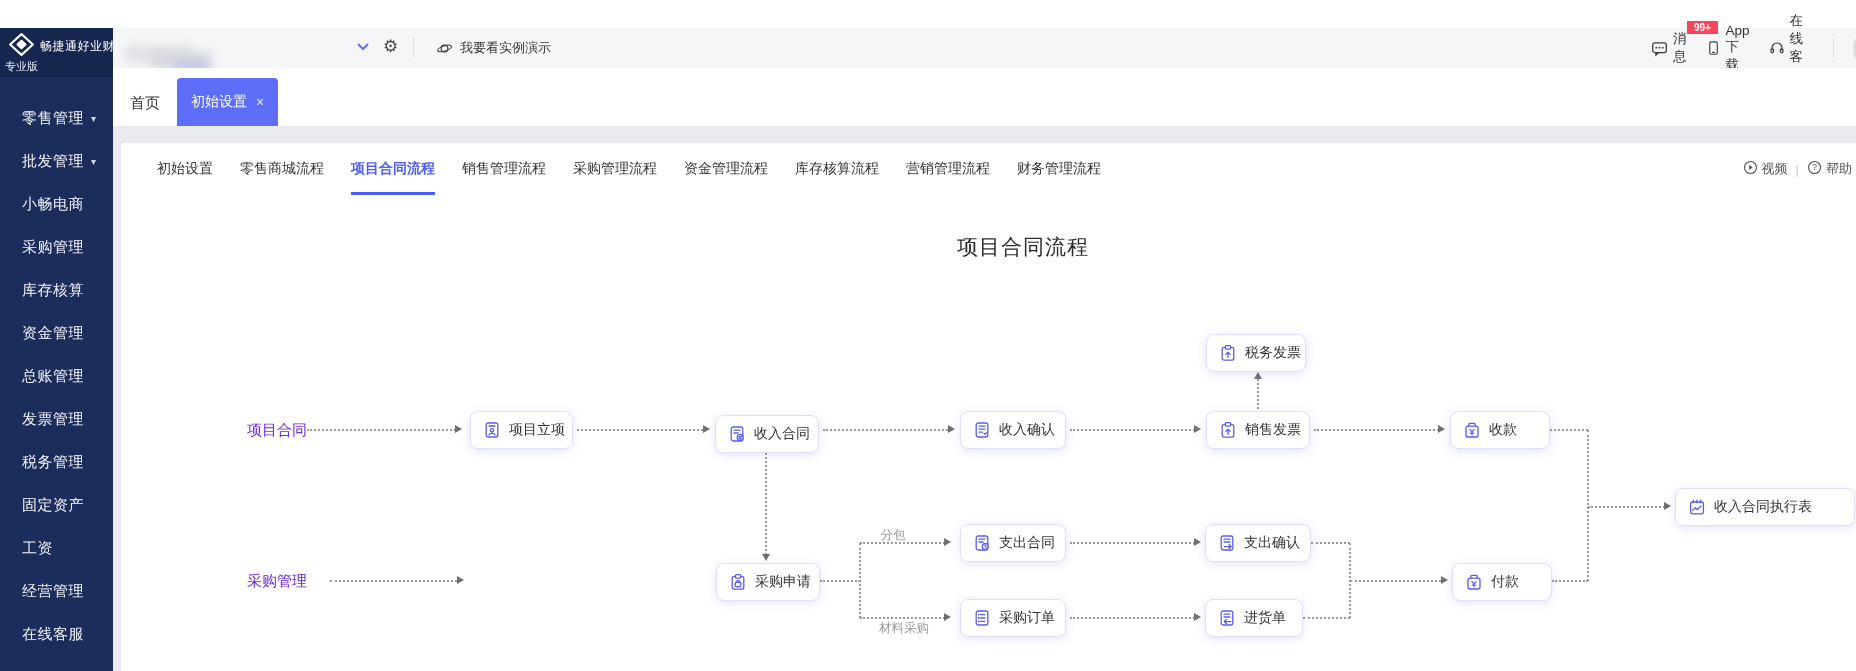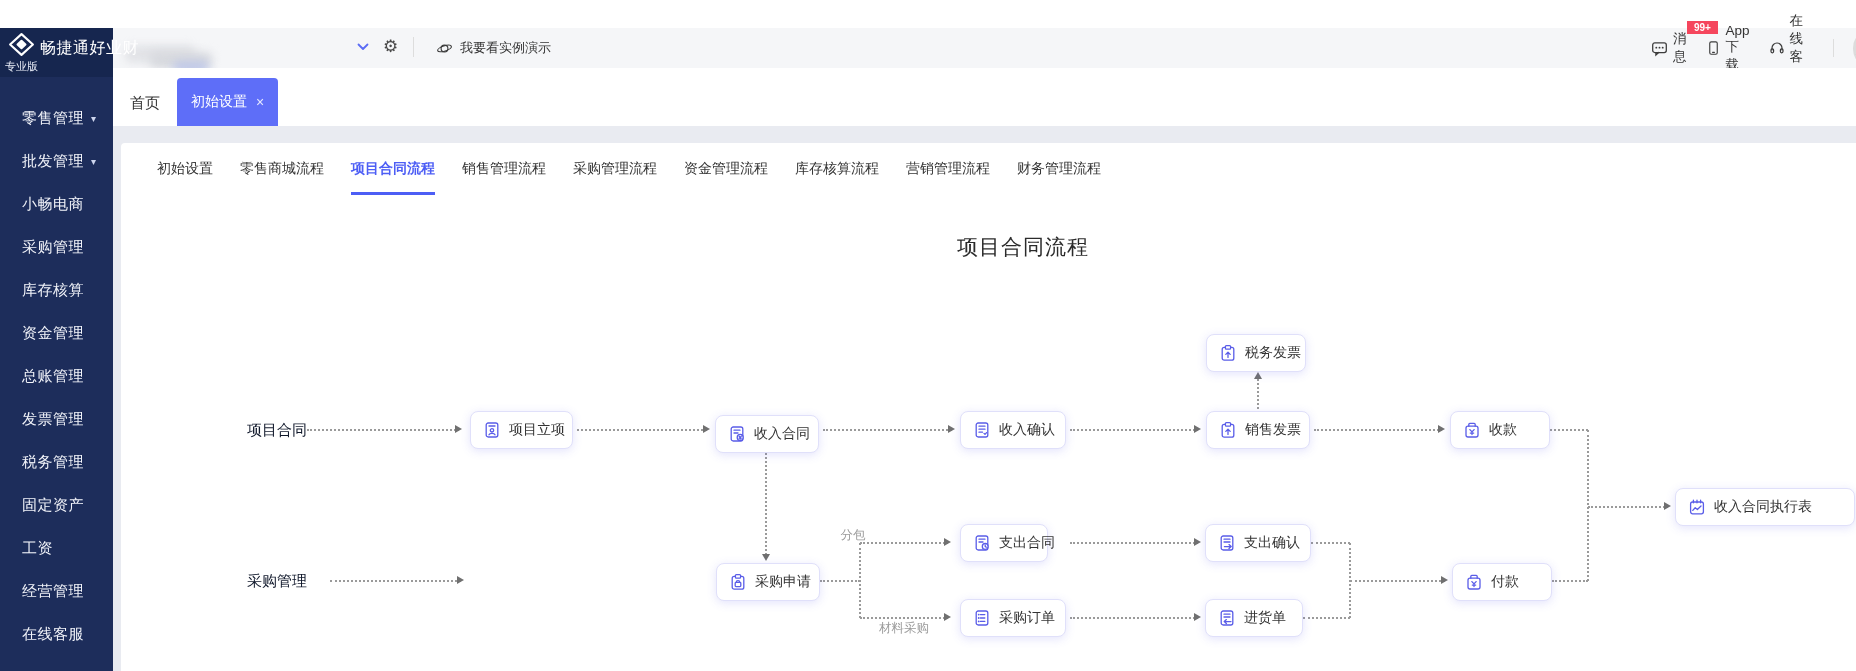--- a/index.html
+++ b/index.html
@@ -4,21 +4,21 @@
 <style>
   html,body{margin:0;padding:0;background:#fff;}
   .app{position:relative;width:1856px;height:671px;overflow:hidden;background:#fff;
        font-family:"Liberation Sans","DejaVu Sans",sans-serif;color:#333;}
   
   .topbar{position:absolute;left:113px;top:28px;right:0;height:40px;background:#f5f6f8;}
   .tabstrip{position:absolute;left:113px;top:68px;right:0;height:58px;background:#fff;
             display:flex;align-items:flex-end;padding-left:17px;box-sizing:border-box;}
   .logo-block{position:absolute;left:0;top:28px;width:113px;height:49px;background:#16264f;z-index:5;}
   .logo-mark{position:absolute;left:8px;top:4px;}
-  .logo-brand{position:absolute;left:40px;top:10px;font-size:16px;color:#fff;letter-spacing:.5px;white-space:nowrap;}
+  .logo-brand{position:absolute;left:40px;top:10px;font-size:12px;color:#fff;letter-spacing:.5px;white-space:nowrap;}
   .logo-edition{position:absolute;left:5px;top:31px;font-size:11px;color:#e8ecf7;}
   .sidebar{position:absolute;left:0;top:77px;width:113px;bottom:0;background:#1d2d5b;z-index:5;}
   .side-menu{padding-top:20px;}
   .side-item{height:43px;display:flex;align-items:center;padding:0 12px 0 22px;
              color:#f2f4fa;font-size:15px;font-weight:500;cursor:pointer;letter-spacing:.5px;}
   .side-item .caret{margin-left:7px;font-size:10px;color:#cdd5ee;}
   
   .blur-blob{position:absolute;border-radius:6px;}
   .sel-underline{position:absolute;height:1px;background:#e4e5e8;}
   .tb-ico{display:inline-flex;align-items:center;}
@@ -46,21 +46,21 @@
   .subtab{font-size:14px;color:#333;display:flex;align-items:center;cursor:pointer;
           box-sizing:border-box;border-bottom:3px solid transparent;padding-top:3px;}
   .subtab.active{color:#4d5ef5;font-weight:bold;border-bottom-color:#4d5ef5;}
   .doc-actions{position:absolute;right:4px;top:0;height:52px;display:flex;align-items:center;gap:6px;
                font-size:13px;color:#555;}
   .doc-actions .act{display:flex;align-items:center;gap:4px;cursor:pointer;}
   .doc-div{color:#ccc;margin:0 2px;}
   .flow-title{position:absolute;left:902px;top:90px;transform:translateX(-50%);
               font-size:21px;font-weight:500;color:#2b2b2b;letter-spacing:1px;white-space:nowrap;}
   
-  .row-label{position:absolute;transform:translate(-50%,-50%);font-size:15px;font-weight:500;color:#0f172a;white-space:nowrap;}
+  .row-label{position:absolute;transform:translate(-50%,-50%);font-size:15px;font-weight:500;color:#6d28d9;white-space:nowrap;}
   .edge-label{position:absolute;transform:translate(-50%,-50%);font-size:12.5px;color:#9b9b9b;white-space:nowrap;}
   .node{position:absolute;height:38px;box-sizing:border-box;display:flex;align-items:center;gap:8px;
         padding:0 12px;background:#fff;border:1px solid #e0e0fa;border-radius:8px;
         box-shadow:0 2px 10px rgba(99,102,241,.18);font-size:14px;font-weight:500;color:#333;
         white-space:nowrap;cursor:pointer;}
   .node .nico{display:inline-flex;flex:none;}
   .edge-h{position:absolute;height:0;border-top:2px dotted #9a9a9a;}
   .edge-v{position:absolute;width:0;border-left:2px dotted #9a9a9a;}
   .ah{position:absolute;width:0;height:0;border:4.5px solid transparent;}
   .ah.r{border-left:7px solid #707070;right:-7px;top:-6.5px;}
@@ -205,20 +205,41 @@
           <div class="subtab">初始设置</div>
           <div class="subtab">零售商城流程</div>
           <div class="subtab active">项目合同流程</div>
           <div class="subtab">销售管理流程</div>
           <div class="subtab">采购管理流程</div>
           <div class="subtab">资金管理流程</div>
           <div class="subtab">库存核算流程</div>
           <div class="subtab">营销管理流程</div>
           <div class="subtab">财务管理流程</div>
         </div>
+      <div class="doc-actions">
+        <span class="act">
+          <span>
+            <svg width="15" height="15" viewBox="0 0 15 15" fill="none" stroke="#555" stroke-width="1.1">
+                <circle cx="7.5" cy="7.5" r="6"></circle>
+                <path d="M6.1 5l3.6 2.5-3.6 2.5z" fill="#555" stroke="none"></path>
+              </svg>
+          </span>
+          <span>视频</span>
+        </span>
+        <span class="doc-div">|</span>
+        <span class="act">
+          <span>
+            <svg width="15" height="15" viewBox="0 0 15 15" fill="none" stroke="#555" stroke-width="1.1">
+                <circle cx="7.5" cy="7.5" r="6"></circle>
+                <text x="7.5" y="10.4" font-size="8.5" text-anchor="middle" fill="#555" stroke="none">?</text>
+              </svg>
+          </span>
+          <span>帮助</span>
+        </span>
+      </div>
       <div class="flow-title">项目合同流程</div>
       <div id="flow-layer">
           <div class="row-label" style="left: 156px; top: 287px;">项目合同</div>
           <div class="row-label" style="left: 156px; top: 438px;">采购管理</div>
           <div class="edge-h" style="left: 186px; top: 286px; width: 152px;">
             <div class="ah r"></div>
           </div>
           <div class="edge-h" style="left: 456px; top: 286px; width: 130px;">
             <div class="ah r"></div>
           </div>
@@ -321,21 +342,21 @@
           <div class="node" style="left: 1085px; top: 191px; width: 100px;">
             <span class="nico">
               <svg width="18" height="18" viewBox="0 0 18 18" fill="none" stroke="#5a5de8" stroke-width="1.3" stroke-linecap="round" stroke-linejoin="round">
                 <rect x="3.2" y="3.4" width="11.6" height="12.8" rx="2"></rect>
                 <rect x="6.4" y="1.6" width="5.2" height="3.6" rx="1" fill="#fff"></rect>
                 <path d="M9 13.4V8.4M6.8 10.4L9 8.2l2.2 2.2"></path>
               </svg>
             </span>
             <span>税务发票</span>
           </div>
-          <div class="node" style="left: 839px; top: 381px; width: 88px;">
+          <div class="node" style="left: 839px; top: 381px; width: 106px;">
             <span class="nico">
               <svg width="18" height="18" viewBox="0 0 18 18" fill="none" stroke="#5a5de8" stroke-width="1.3" stroke-linecap="round" stroke-linejoin="round">
                 <rect x="3.2" y="2" width="11.6" height="14" rx="2"></rect>
                 <path d="M6 5.2h6M6 8h4"></path>
                 <circle cx="12.2" cy="12.4" r="2.9" fill="#fff"></circle>
                 <path d="M12.2 10.9v1.5l1.1.8"></path>
               </svg>
             </span>
             <span>支出合同</span>
           </div>
@@ -393,18 +414,18 @@
           <div class="node" style="left: 1554px; top: 345px; width: 180px;">
             <span class="nico">
               <svg width="18" height="18" viewBox="0 0 18 18" fill="none" stroke="#5a5de8" stroke-width="1.3" stroke-linecap="round" stroke-linejoin="round">
                 <rect x="2.6" y="4" width="12.8" height="11.8" rx="2"></rect>
                 <path d="M5.4 2.2v2.6M9 2.2v2.6M12.6 2.2v2.6"></path>
                 <path d="M4.8 12.4l2.4-2.7 2.2 1.8 3.6-3.5"></path>
               </svg>
             </span>
             <span>收入合同执行表</span>
           </div>
-          <div class="edge-label" style="left: 732px; top: 392px;">分包</div>
+          <div class="edge-label" style="left: 772px; top: 392px;">分包</div>
           <div class="edge-label" style="left: 783px; top: 485px;">材料采购</div>
         </div>
     </div>
   </div>
 </div>
 
 </body></html>

